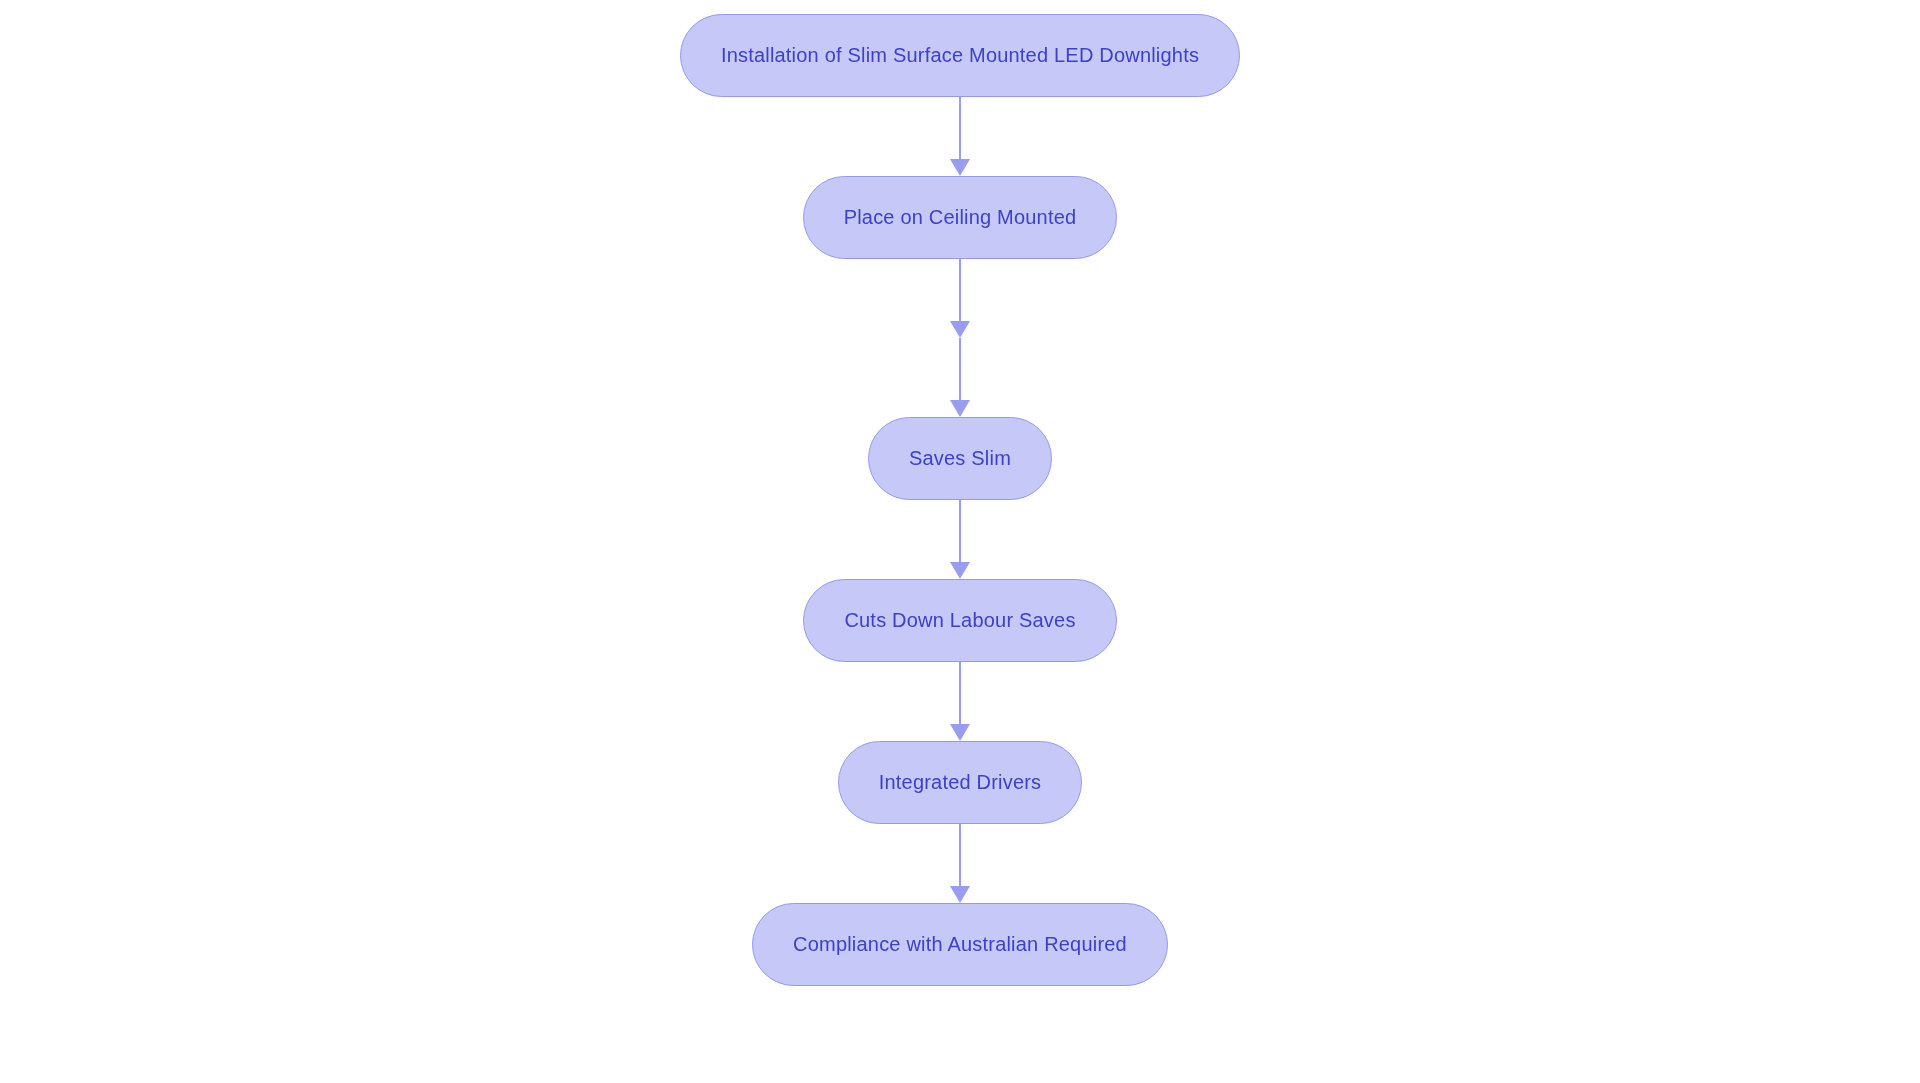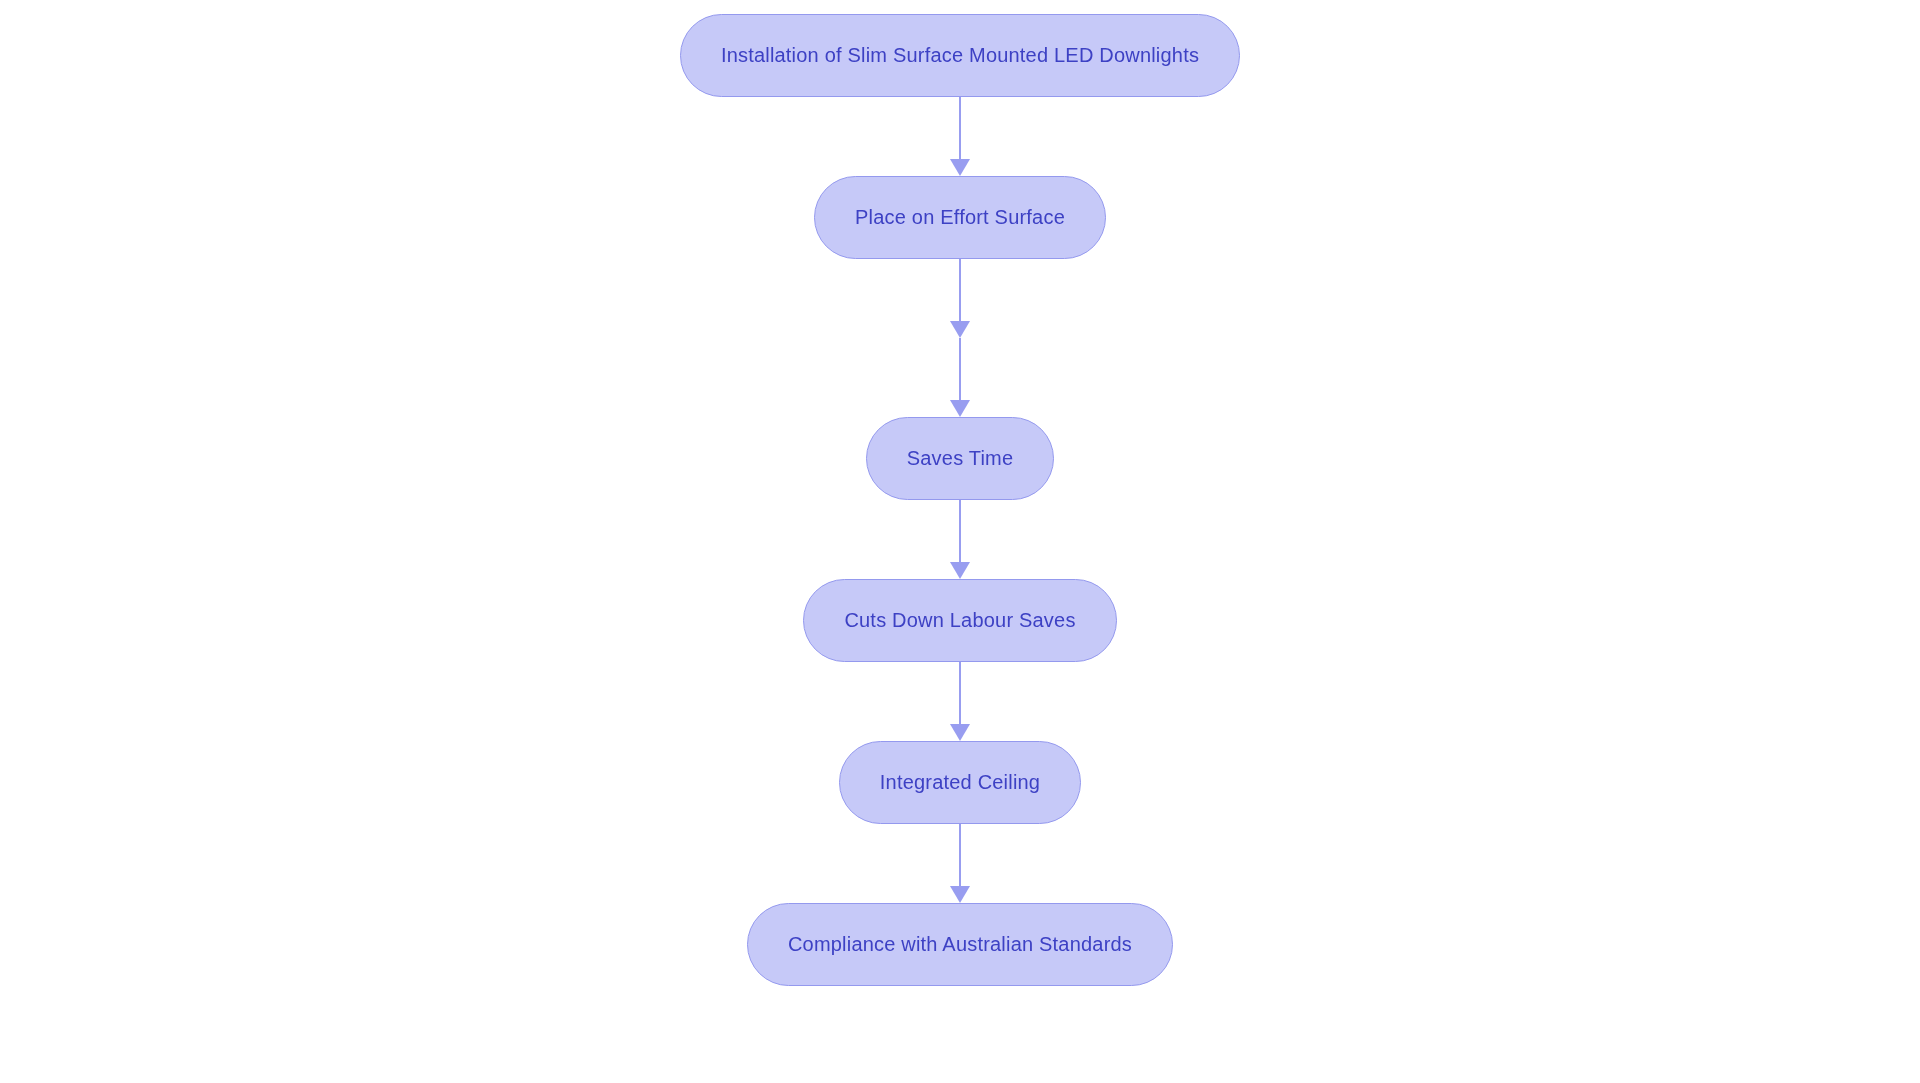--- a/index.html
+++ b/index.html
@@ -64,57 +64,57 @@
   <div class="node">
     <span>Installation of Slim Surface Mounted LED Downlights</span>
   </div>
 
   <div class="arrow">
     <div class="arrow-line"></div>
     <div class="arrow-head"></div>
   </div>
 
   <div class="node">
-    <span>Place on Effort Surface</span>
+    <span>Place on Ceiling Mounted</span>
   </div>
 
   <div class="arrow">
     <div class="arrow-line"></div>
     <div class="arrow-head"></div>
   </div>
 
 
   <div class="arrow">
     <div class="arrow-line"></div>
     <div class="arrow-head"></div>
   </div>
 
   <div class="node">
-    <span>Saves Time</span>
+    <span>Saves Slim</span>
   </div>
 
   <div class="arrow">
     <div class="arrow-line"></div>
     <div class="arrow-head"></div>
   </div>
 
   <div class="node">
     <span>Cuts Down Labour Saves</span>
   </div>
 
   <div class="arrow">
     <div class="arrow-line"></div>
     <div class="arrow-head"></div>
   </div>
 
   <div class="node">
-    <span>Integrated Ceiling</span>
+    <span>Integrated Drivers</span>
   </div>
 
   <div class="arrow">
     <div class="arrow-line"></div>
     <div class="arrow-head"></div>
   </div>
 
   <div class="node">
-    <span>Compliance with Australian Standards</span>
+    <span>Compliance with Australian Required</span>
   </div>
 </div>
 
 </body></html>

